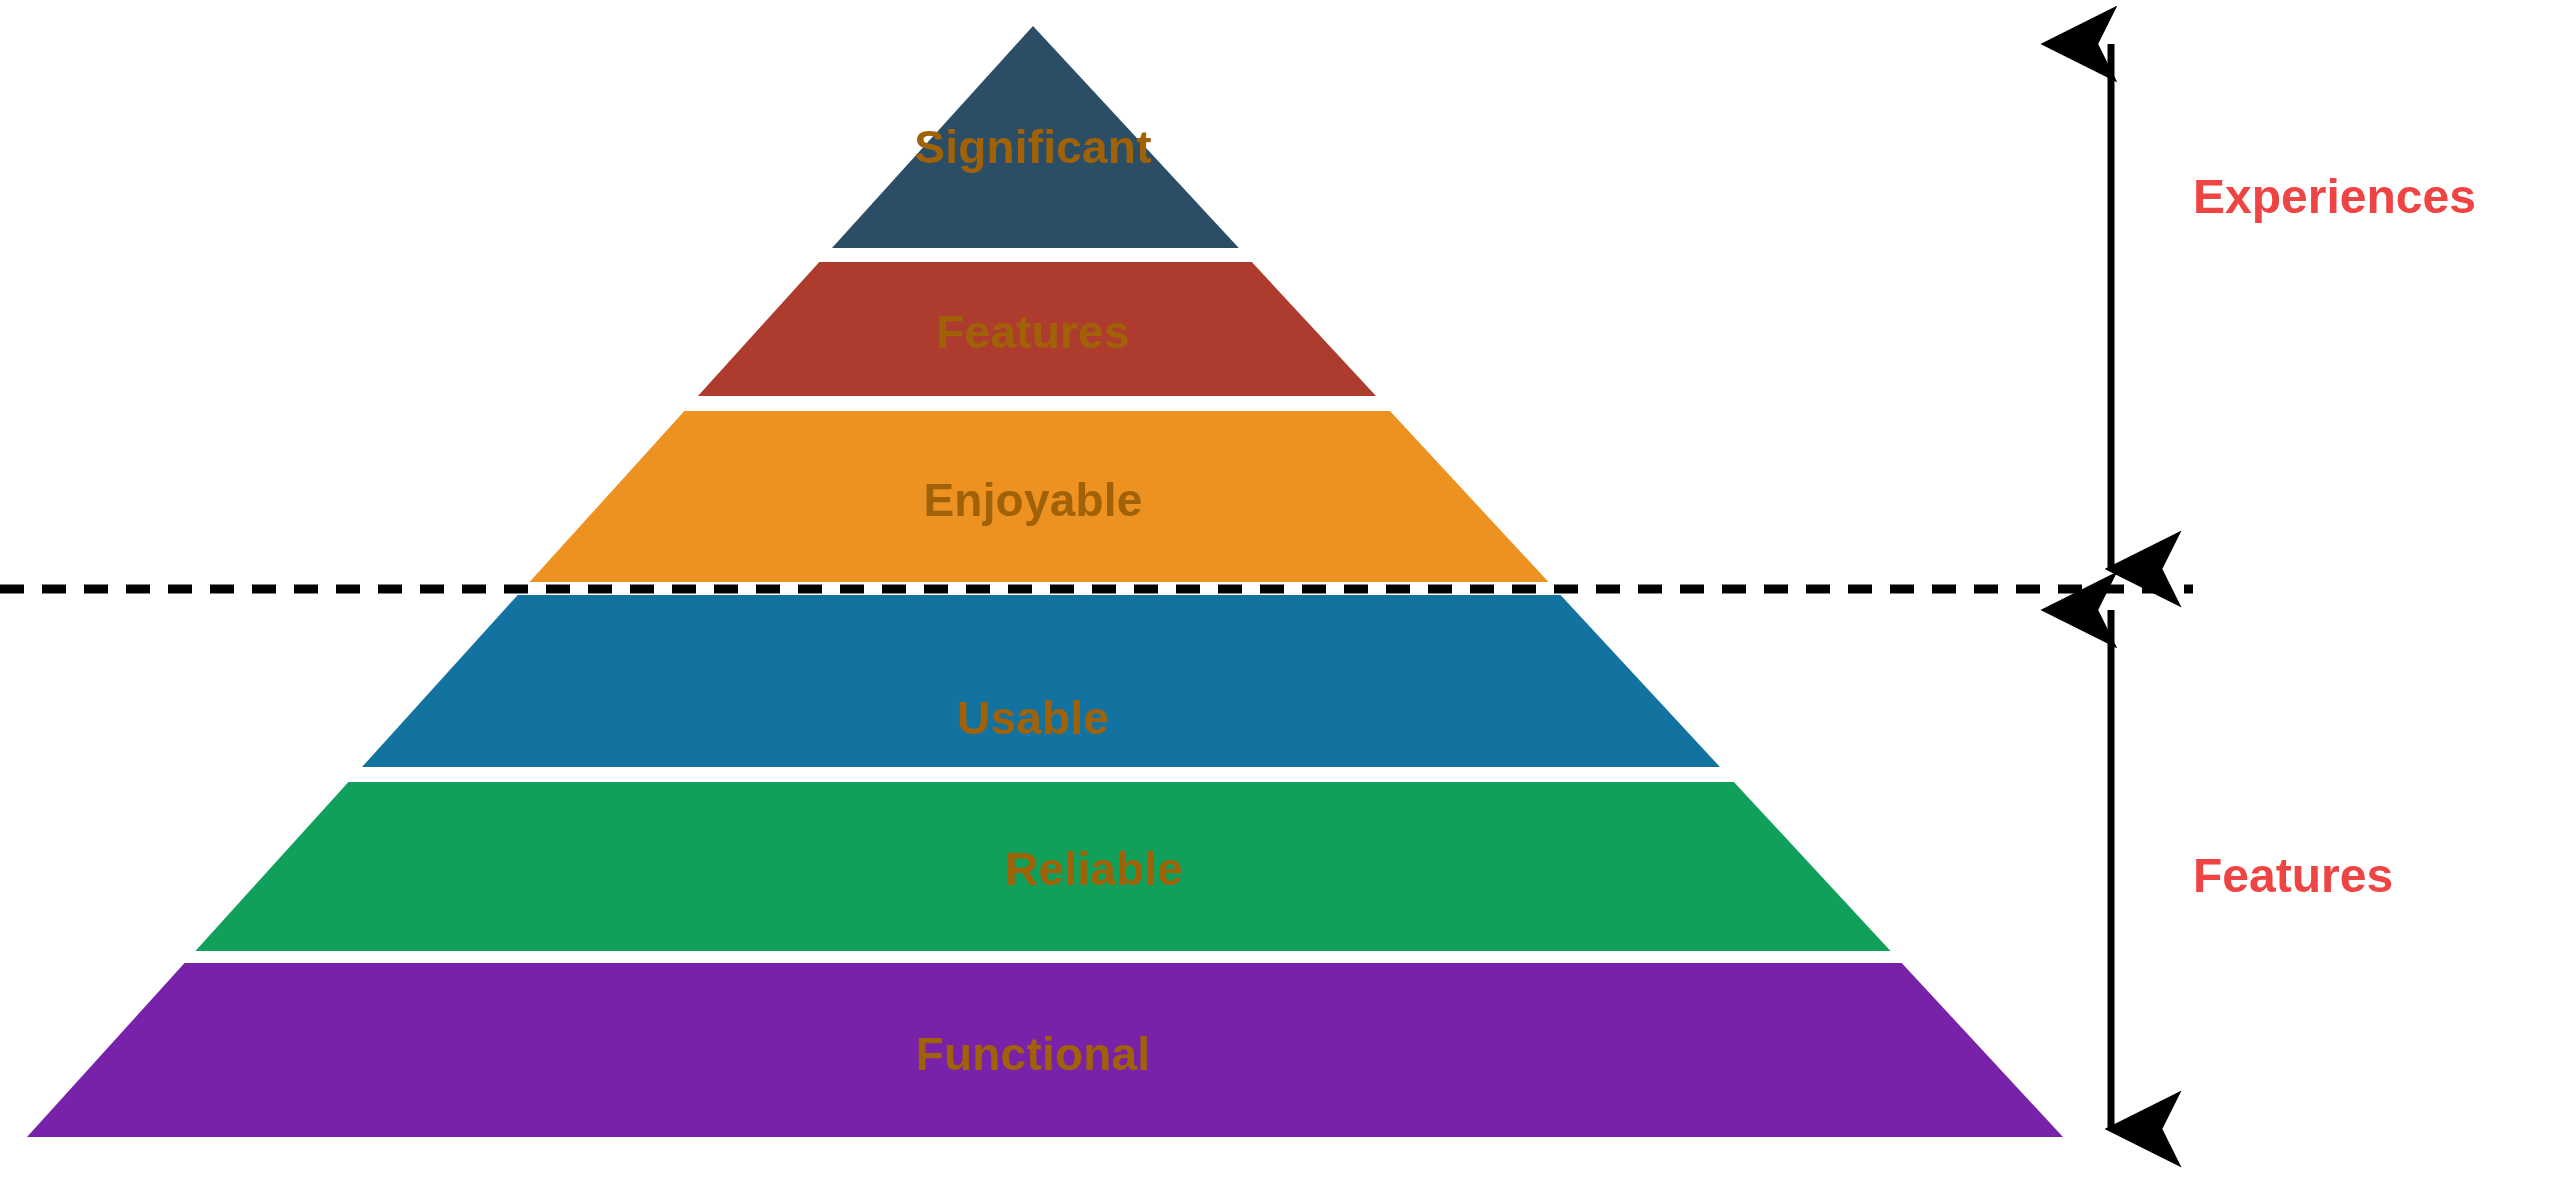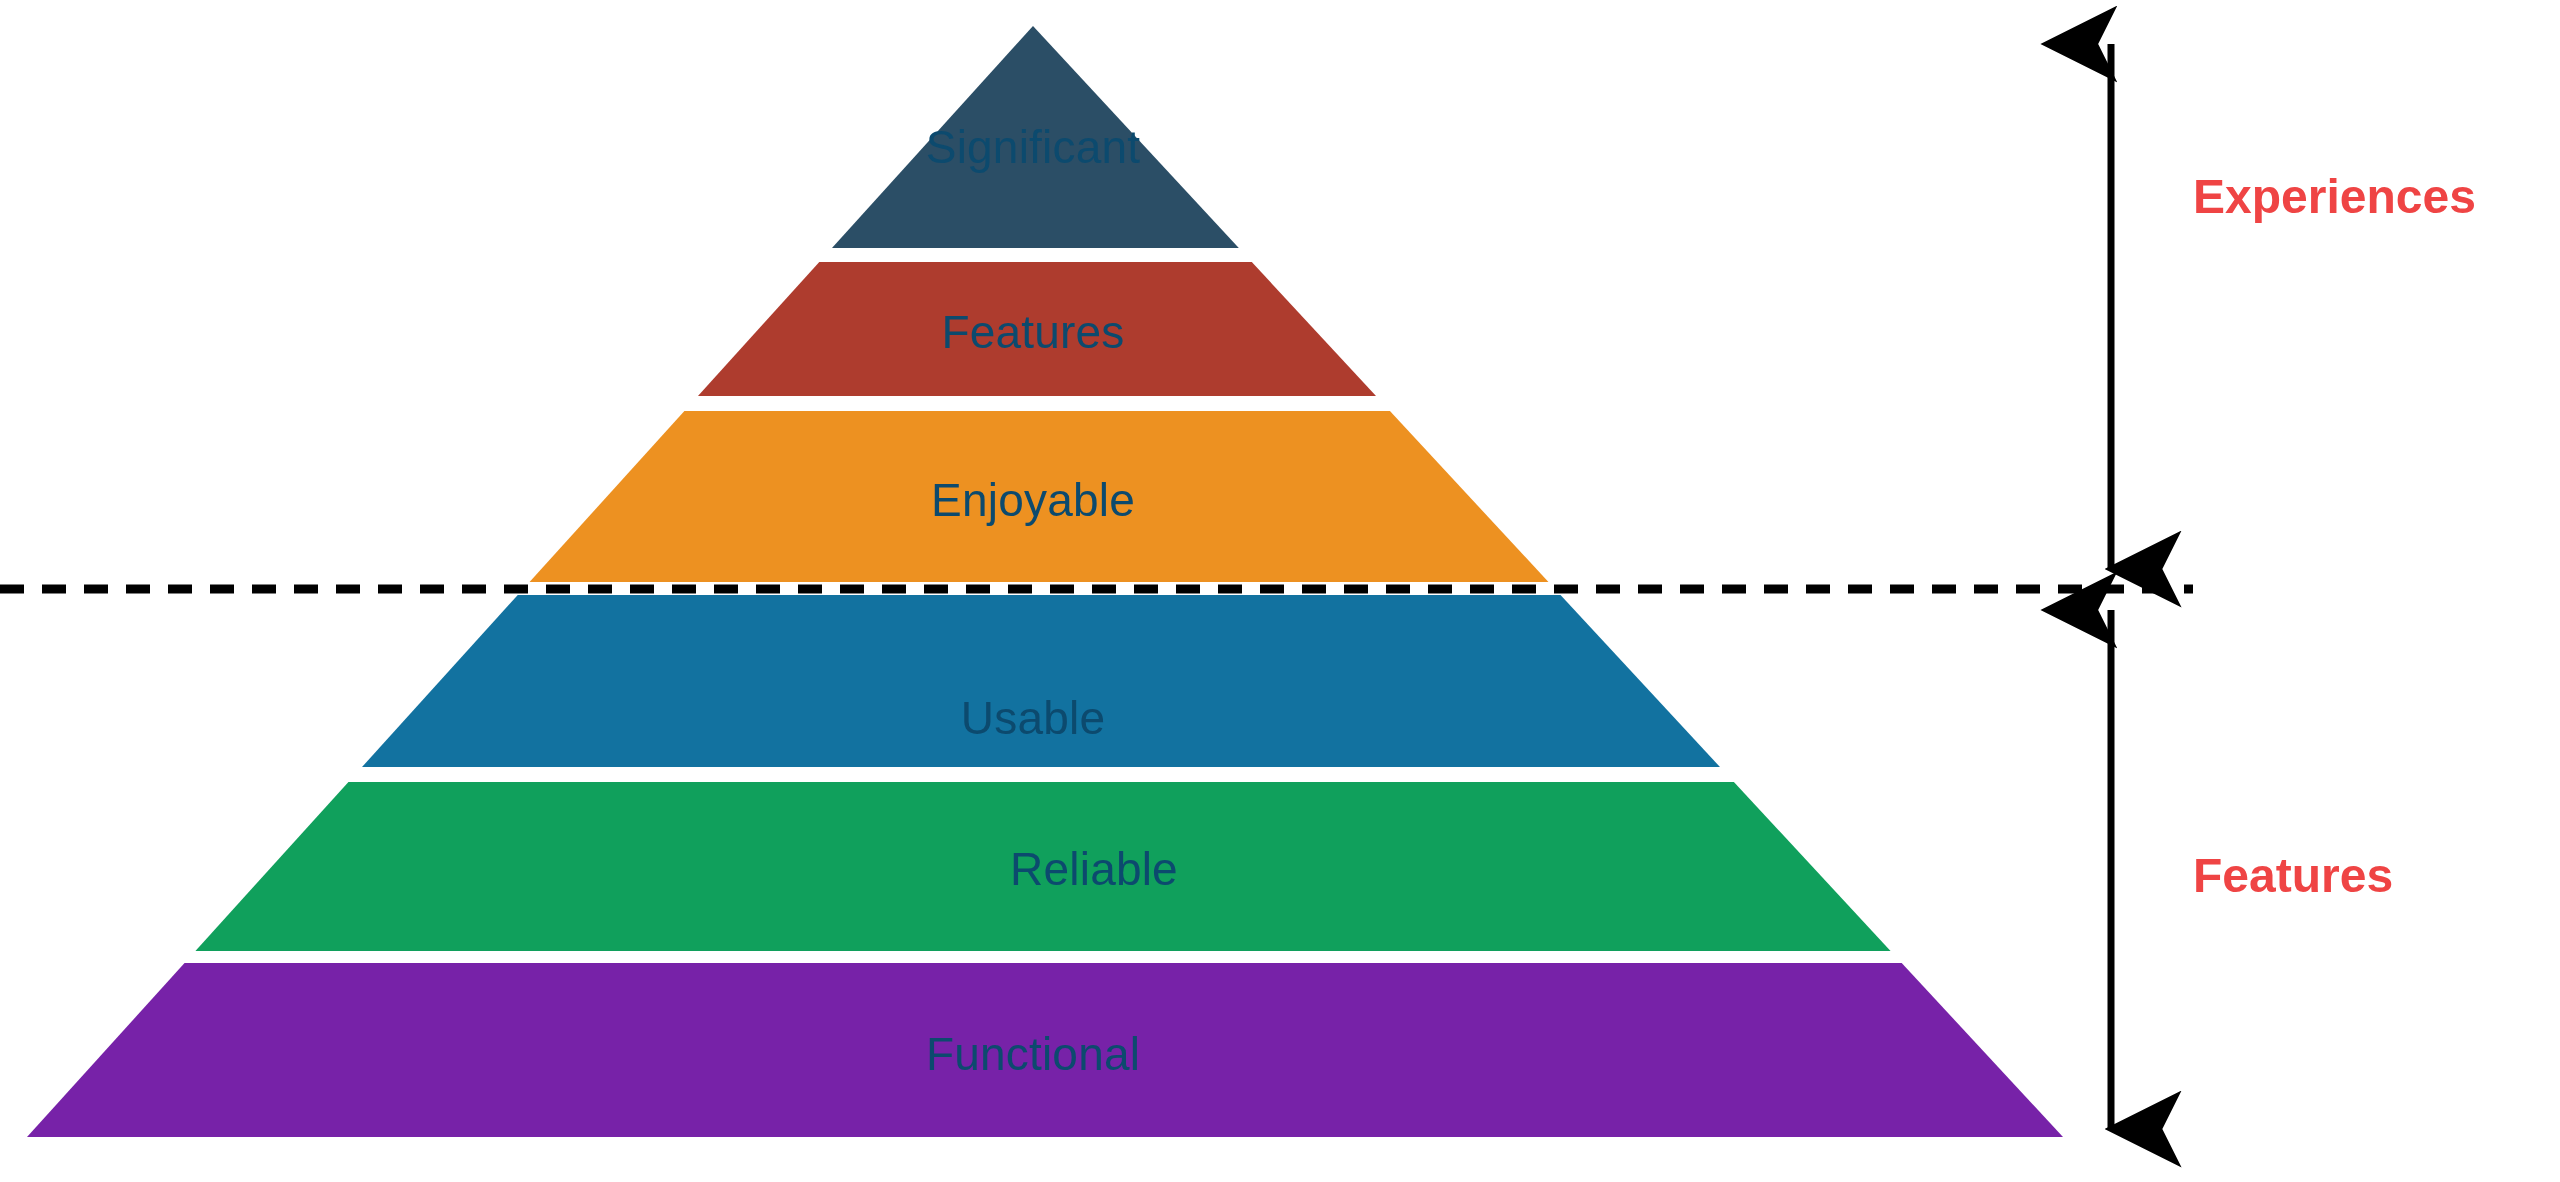--- a/index.html
+++ b/index.html
@@ -19,23 +19,23 @@
   }
   #pyramid-svg {
     position: absolute;
     left: 0;
     top: 0;
     width: 2560px;
     height: 1182px;
   }
   .band-label {
     position: absolute;
-    color: #0c4a6e;
+    color: #a16207;
     font-family: "Liberation Sans", sans-serif;
-    font-weight: 400;
+    font-weight: 700;
     font-size: 46px;
     letter-spacing: 0.2px;
     white-space: nowrap;
     transform: translate(-50%, -50%);
     pointer-events: none;
     text-align: center;
   }
   .side-label {
     position: absolute;
     color: #ef4444;

